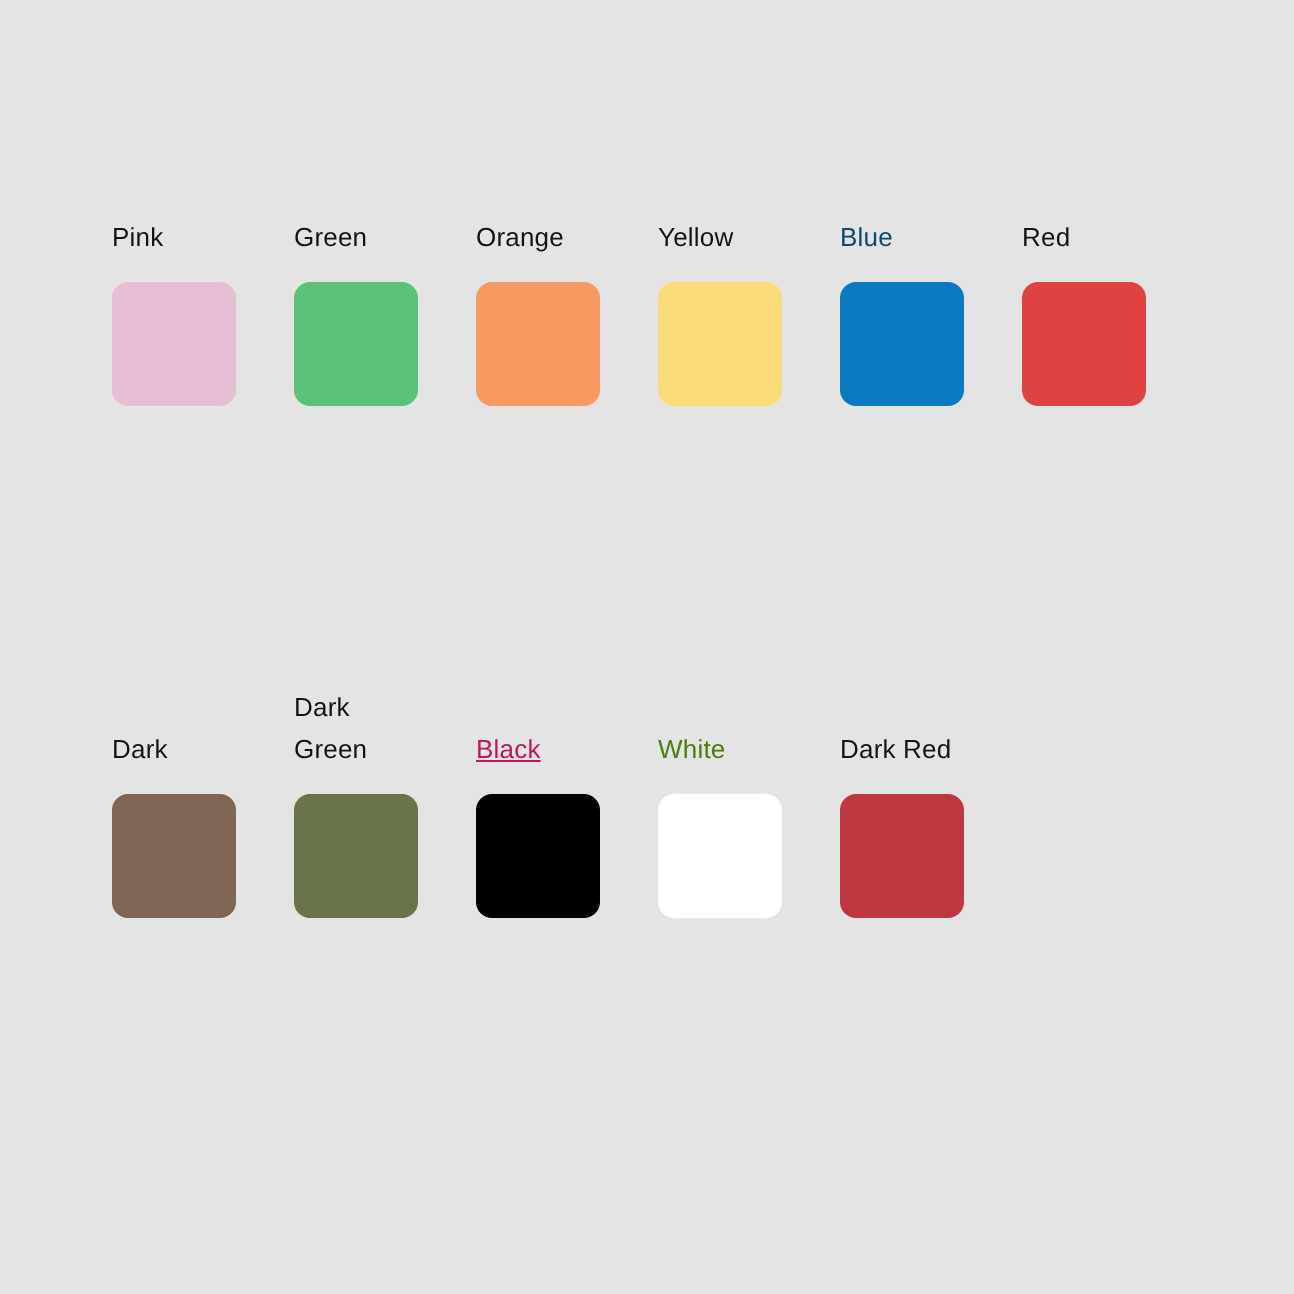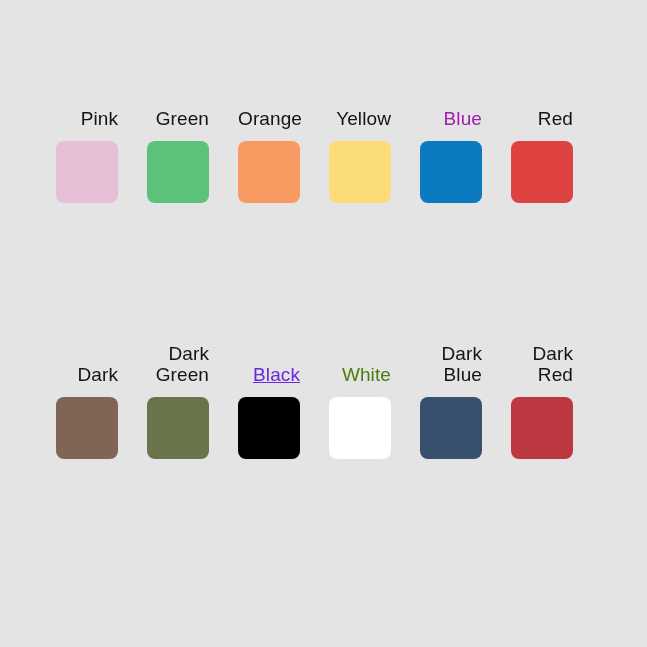--- a/index.html
+++ b/index.html
@@ -41,24 +41,24 @@
     display: flex;
     flex-direction: column;
     align-items: center;
     justify-content: flex-end;
   }
   .swatch-cell:last-child {
     margin-right: 0;
   }
 
   .swatch-label {
-    font-size: 19px;
+    font-size: 13px;
     line-height: 21px;
     color: #141414;
-    text-align: right;
+    text-align: left;
     width: 62px;
     white-space: normal;
     word-break: normal;
     letter-spacing: 0.1px;
   }
 
   .swatch-chip {
     width: 62px;
     height: 62px;
     border-radius: 8px;
@@ -83,49 +83,45 @@
     </div>
     <div class="swatch-cell">
       <div class="swatch-label" style="color: rgb(20, 20, 20);">Orange</div>
       <div class="swatch-chip" style="background: rgb(247, 155, 99);"></div>
     </div>
     <div class="swatch-cell">
       <div class="swatch-label" style="color: rgb(20, 20, 20);">Yellow</div>
       <div class="swatch-chip" style="background: rgb(252, 220, 120);"></div>
     </div>
     <div class="swatch-cell">
-      <div class="swatch-label" style="color: #a21caf;">Blue</div>
+      <div class="swatch-label" style="color: #0c4a6e;">Blue</div>
       <div class="swatch-chip" style="background: rgb(11, 122, 192);"></div>
     </div>
     <div class="swatch-cell">
       <div class="swatch-label" style="color: rgb(20, 20, 20);">Red</div>
       <div class="swatch-chip" style="background: rgb(222, 66, 65);"></div>
     </div>
   </div>
 
   <div class="swatch-row" id="swatch-row-2">
     <div class="swatch-cell">
       <div class="swatch-label" style="color: rgb(20, 20, 20);">Dark</div>
       <div class="swatch-chip" style="background: rgb(128, 100, 85);"></div>
     </div>
     <div class="swatch-cell">
       <div class="swatch-label" style="color: rgb(20, 20, 20);">Dark Green</div>
       <div class="swatch-chip" style="background: rgb(105, 116, 74);"></div>
     </div>
     <div class="swatch-cell">
-      <div class="swatch-label" style="color: #6d28d9; text-decoration: underline;">Black</div>
+      <div class="swatch-label" style="color: #be185d; text-decoration: underline;">Black</div>
       <div class="swatch-chip" style="background: rgb(0, 0, 0);"></div>
     </div>
     <div class="swatch-cell">
       <div class="swatch-label" style="color: #4d7c0f;">White</div>
       <div class="swatch-chip" style="background: rgb(255, 255, 255);"></div>
-    </div>
-    <div class="swatch-cell">
-      <div class="swatch-label" style="color: rgb(20, 20, 20);">Dark Blue</div>
-      <div class="swatch-chip" style="background: rgb(54, 80, 110);"></div>
     </div>
     <div class="swatch-cell">
       <div class="swatch-label" style="color: rgb(20, 20, 20);">Dark Red</div>
       <div class="swatch-chip" style="background: rgb(190, 56, 65);"></div>
     </div>
   </div>
 
 </div>
 
 </body></html>

